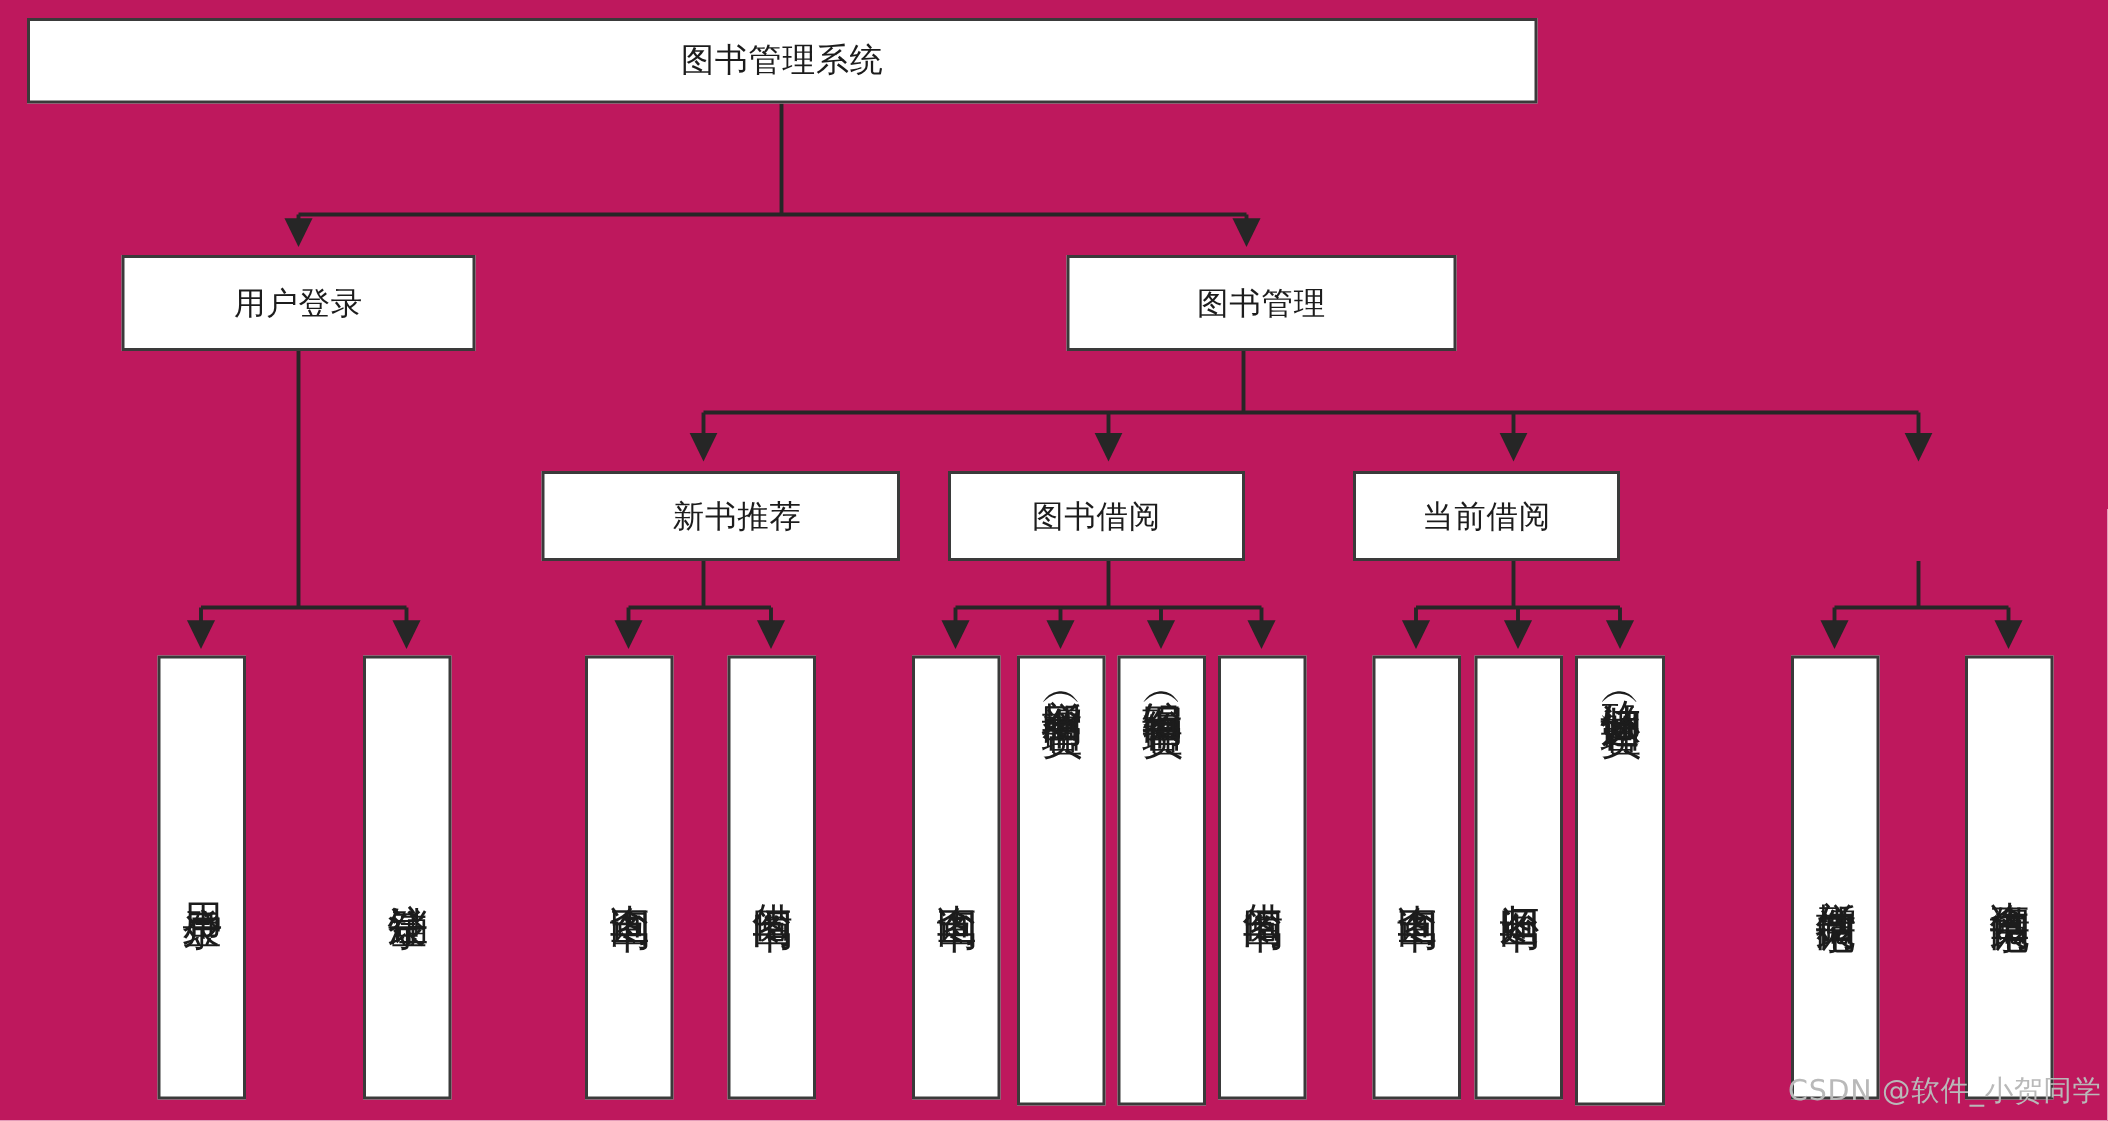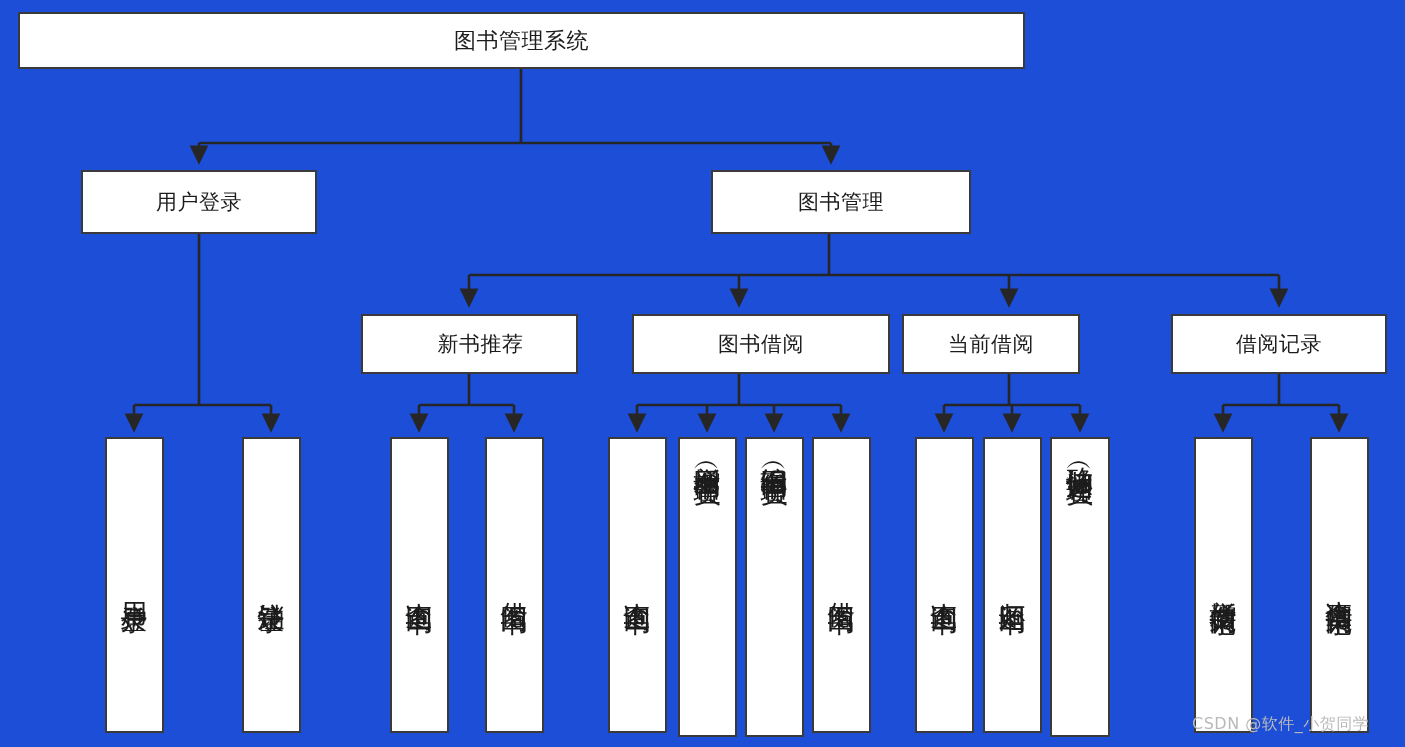--- a/index.html
+++ b/index.html
@@ -5,21 +5,21 @@
 <style>
   html, body {
     margin: 0;
     padding: 0;
     background: #ffffff;
   }
   #canvas {
     position: relative;
     width: 1405px;
     height: 747px;
-    background: #1d4ed8;
+    background: #be185d;
     font-family: "DejaVu Sans", "Liberation Sans", sans-serif;
     overflow: hidden;
   }
   #connectors {
     position: absolute;
     left: 0;
     top: 0;
     width: 1405px;
     height: 747px;
     pointer-events: none;
@@ -62,21 +62,21 @@
     letter-spacing: 2px;
     white-space: nowrap;
   }
   
   .node.vert.centered {
     align-items: center;
     padding-top: 0;
   }
   .watermark {
     position: absolute;
-    font-size: 16px;
+    font-size: 19px;
     color: #b9b9b9;
     white-space: nowrap;
     letter-spacing: 0.5px;
     font-family: "DejaVu Sans", "Liberation Sans", sans-serif;
   }
 </style>
 </head>
 <body>
 
 <div id="canvas">
@@ -135,32 +135,29 @@
     <span class="label">图书管理系统</span>
   </div>
 
   <div class="node horiz" style="left:81px; top:170px; width:236px; height:64px;">
     <span class="label">用户登录</span>
   </div>
   <div class="node horiz" style="left:711px; top:170px; width:260px; height:64px;">
     <span class="label">图书管理</span>
   </div>
 
-  <div class="node horiz" style="left:361px; top:314px; width:217px; height:60px;padding-left:22px;">
+  <div class="node horiz" style="left:361px; top:314px; width:239px; height:60px;padding-left:22px;">
     <span class="label">新书推荐</span>
   </div>
-  <div class="node horiz" style="left:632px; top:314px; width:258px; height:60px;">
+  <div class="node horiz" style="left:632px; top:314px; width:198px; height:60px;">
     <span class="label">图书借阅</span>
   </div>
   <div class="node horiz" style="left:902px; top:314px; width:178px; height:60px;">
     <span class="label">当前借阅</span>
   </div>
-  <div class="node horiz" style="left:1171px; top:314px; width:216px; height:60px;">
-    <span class="label">借阅记录</span>
-  </div>
 
   <div class="node vert centered" style="left:105px; top:437px; width:59px; height:296px;">
     <span class="label">用户登录</span>
   </div>
   <div class="node vert centered" style="left:242px; top:437px; width:59px; height:296px;">
     <span class="label">注销登录</span>
   </div>
 
   <div class="node vert centered" style="left:390px; top:437px; width:59px; height:296px;">
     <span class="label">查询图书</span>

